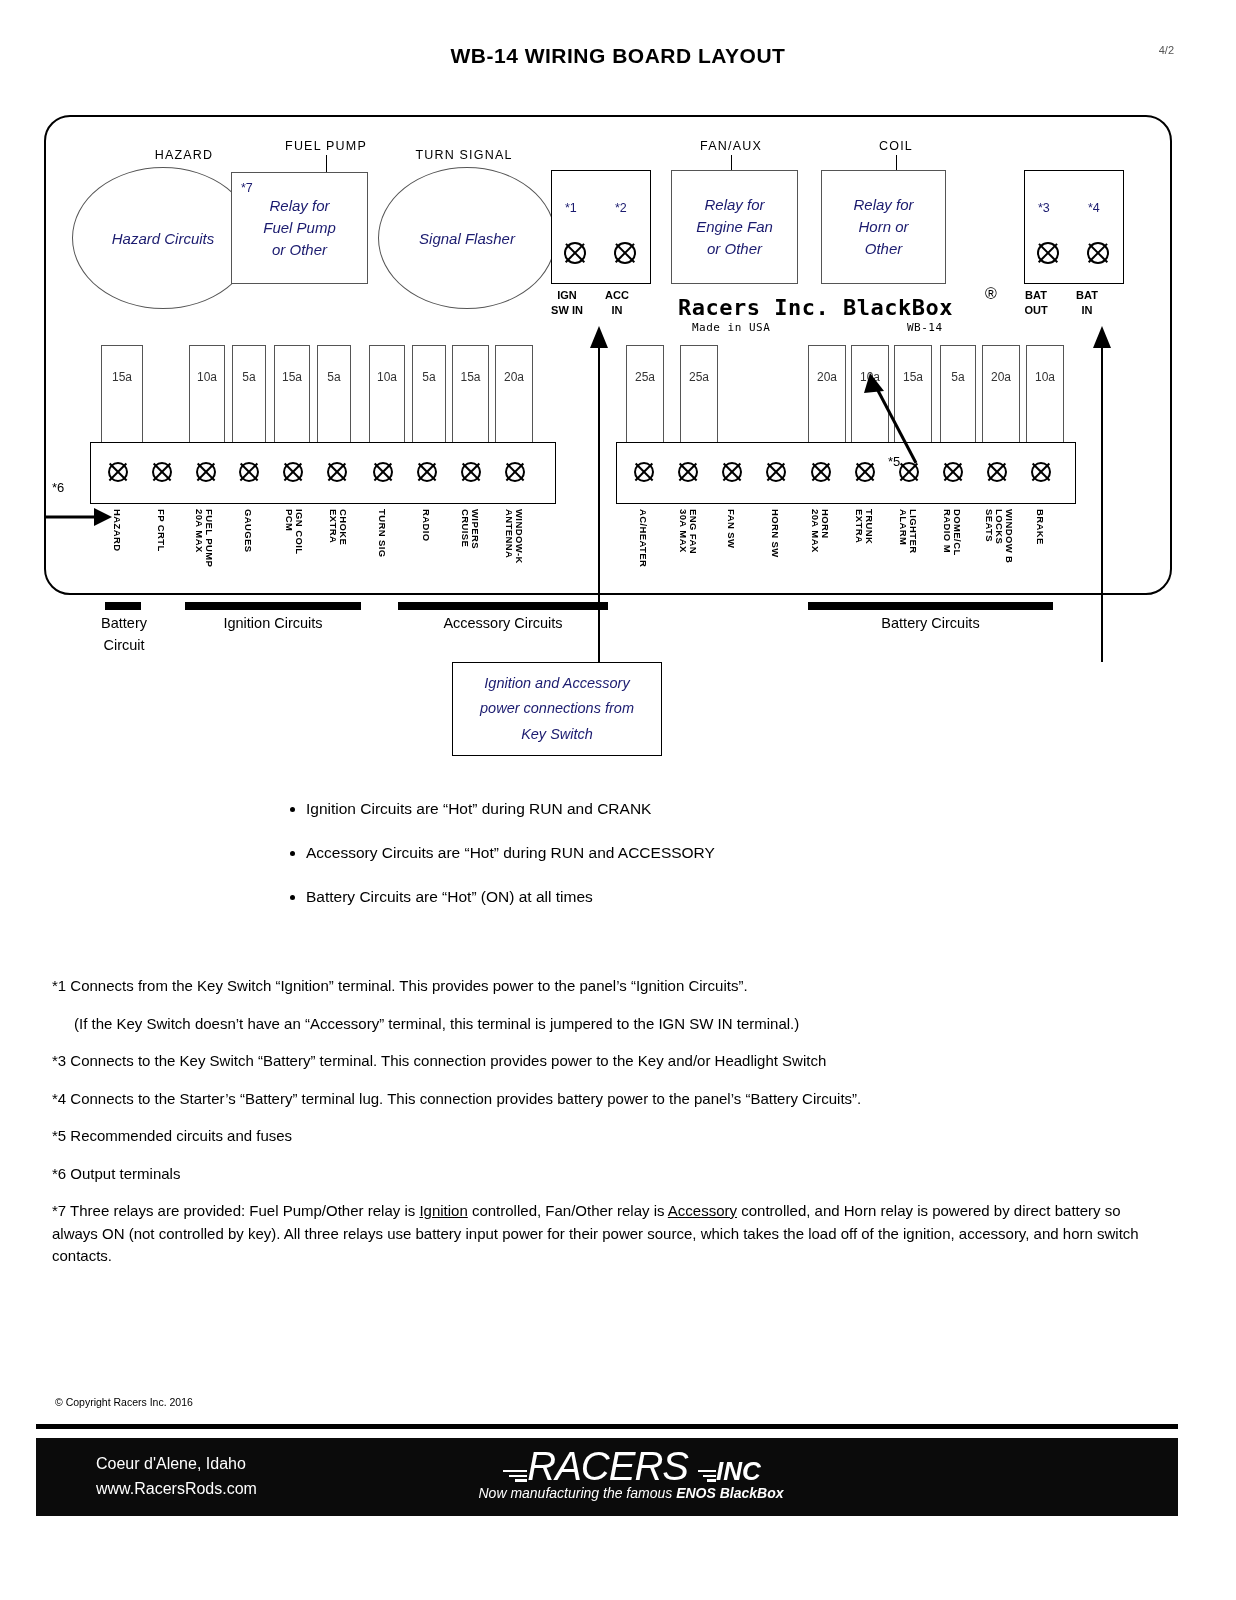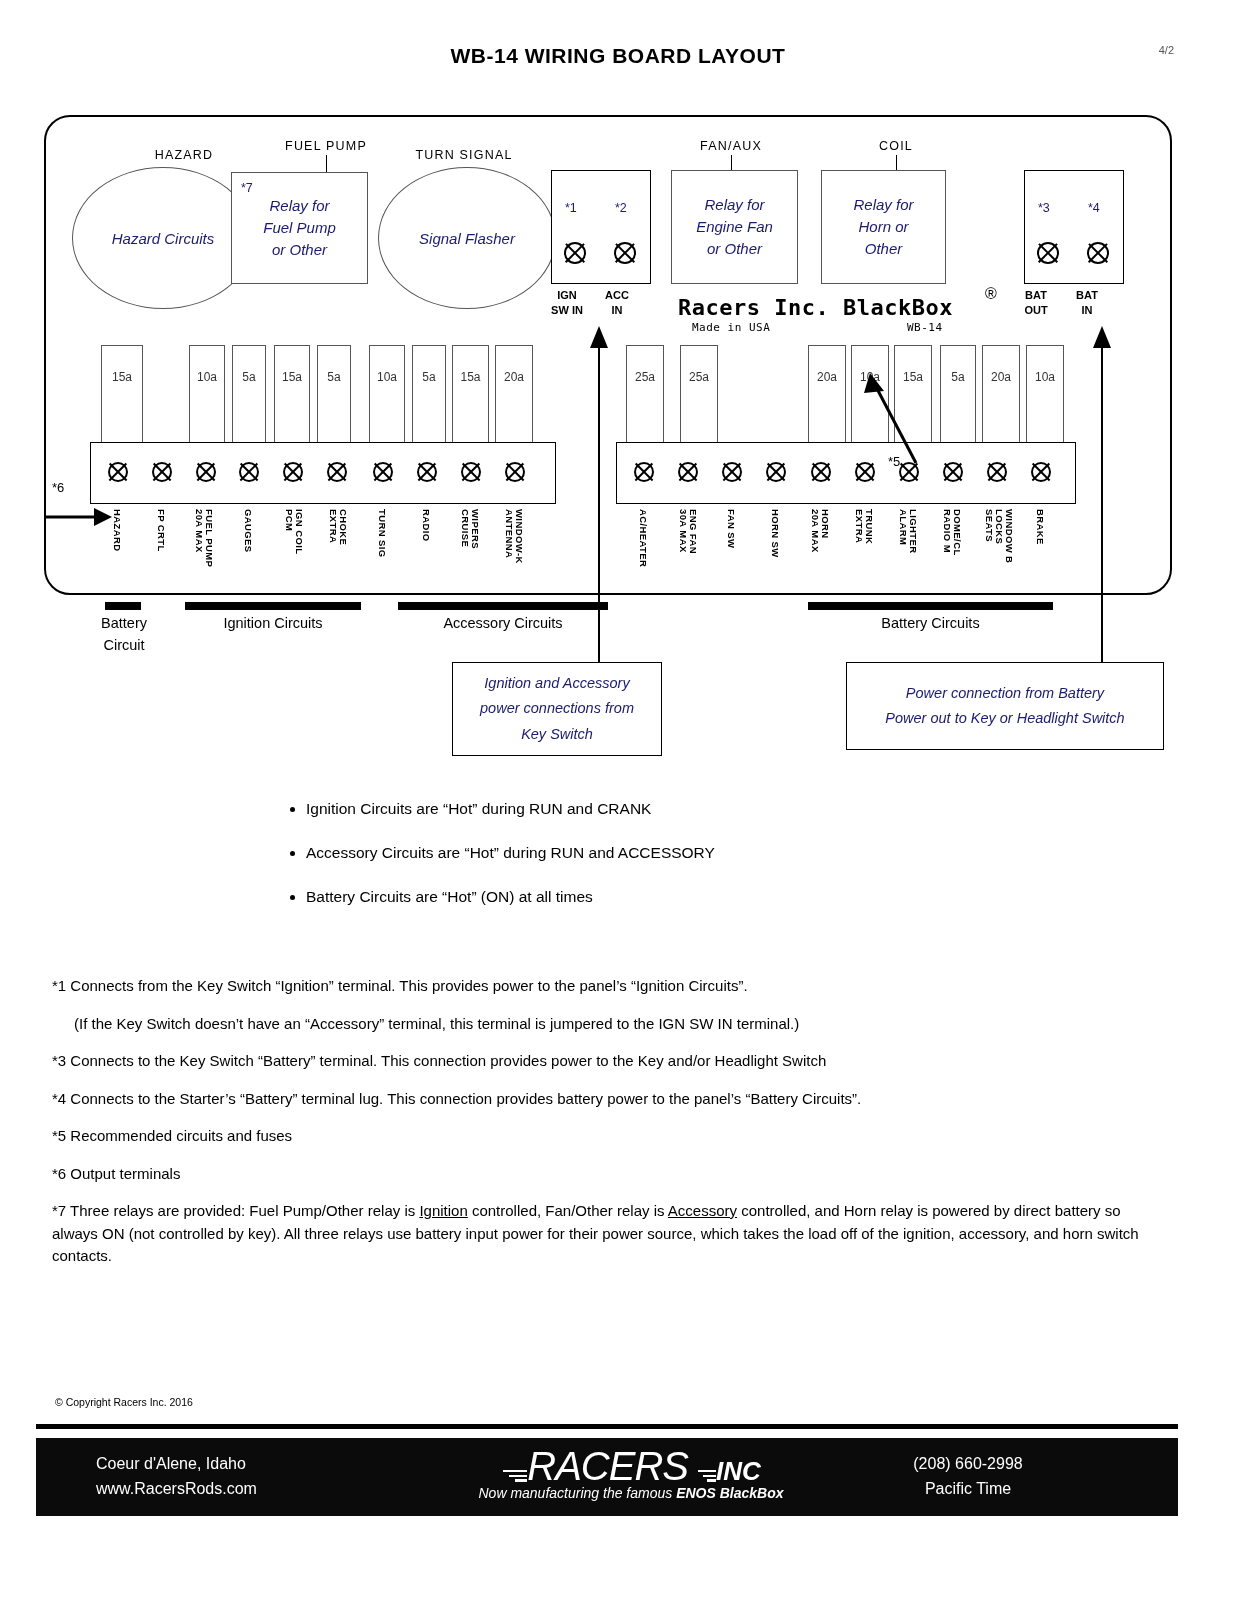--- a/index.html
+++ b/index.html
@@ -287,24 +287,20 @@
   <div class="callout" style="left:452px;top:662px;width:208px;height:92px;">
     <span>Ignition and Accessory</span>
     <span>power connections from</span>
     <span>Key Switch</span>
   </div>
 
   <div class="cline" style="left:1101px;top:340px;height:322px;"></div>
   <svg class="arrow" style="left:1087px;top:326px;" width="30" height="40" viewBox="0 0 30 40">
     <polygon points="15,0 24,22 6,22" fill="#000"></polygon>
   </svg>
-  <div class="callout" style="left:846px;top:662px;width:316px;height:86px;">
-    <span>Power connection from Battery</span>
-    <span>Power out to Key  or Headlight Switch</span>
-  </div>
 
   <div id="bullets">
     <ul>
       <li>Ignition Circuits are “Hot” during RUN and CRANK</li>
       <li>Accessory Circuits are “Hot” during RUN and ACCESSORY</li>
       <li>Battery Circuits are “Hot” (ON) at all times</li>
     </ul>
   </div>
 
   <div id="notes">
@@ -327,19 +323,15 @@
     <div class="f-left">
       <div>Coeur d'Alene, Idaho</div>
       <div>www.RacersRods.com</div>
     </div>
     <div id="racers-logo">
       <span class="speed"><i style="width:24px"></i><i style="width:18px"></i><i style="width:12px"></i></span><span id="racers-word">RACERS</span><span class="speed" style="width:20px;margin-left:8px;"><i style="width:18px"></i><i style="width:13px"></i><i style="width:9px"></i></span><span id="inc-word" style="margin-left:0;">INC</span>
       <div id="racers-tag">
         <span>Now manufacturing the famous </span><b>ENOS BlackBox</b>
       </div>
     </div>
-    <div class="f-right">
-      <div>(208) 660-2998</div>
-      <div>Pacific Time</div>
-    </div>
   </div>
 
 </div>
 
 </body></html>

